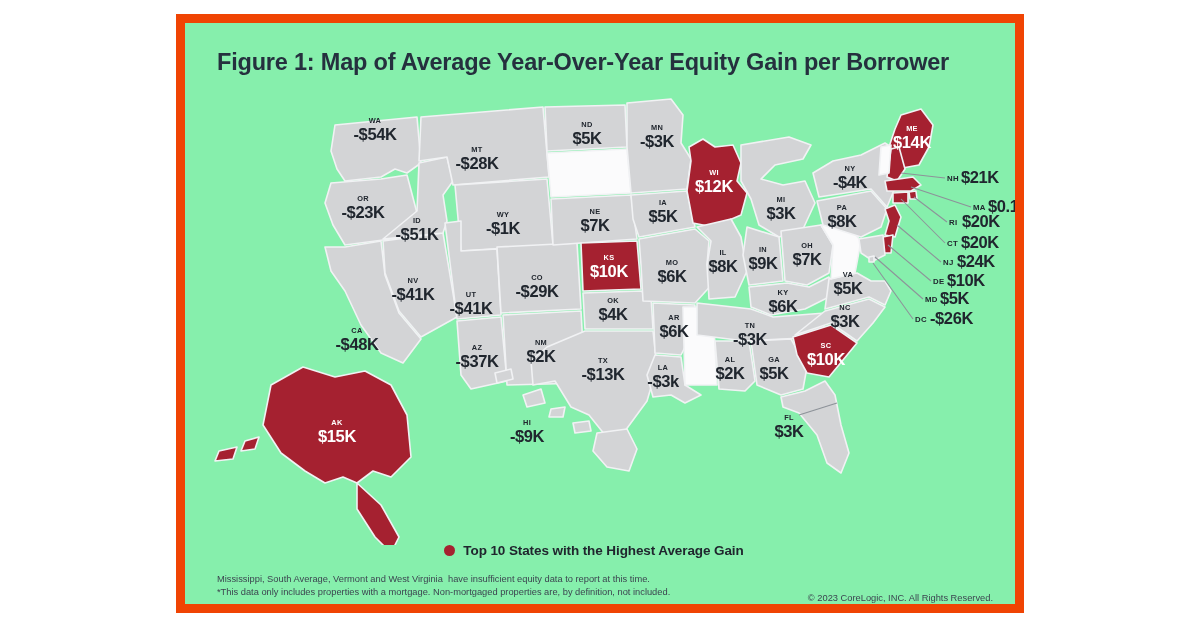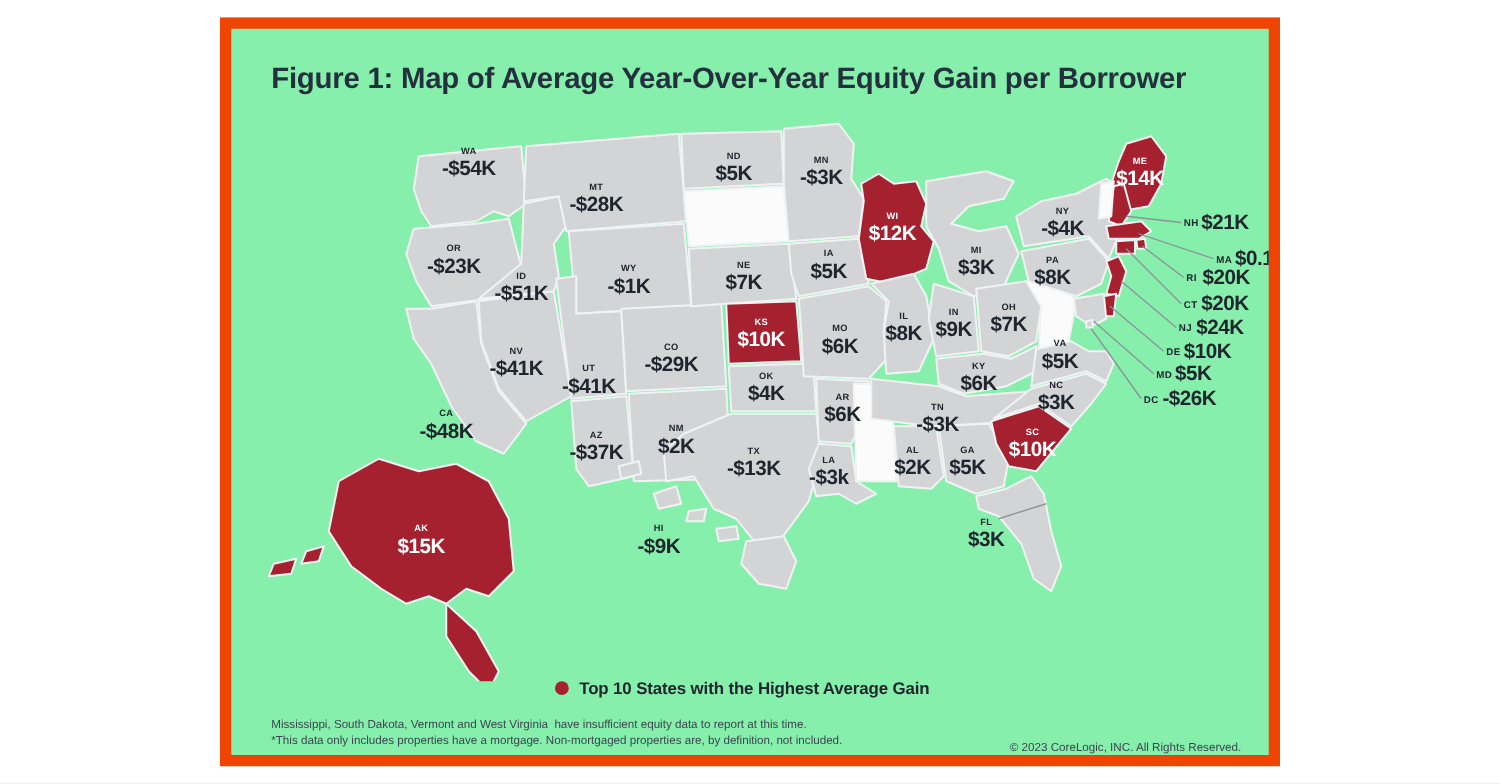--- a/index.html
+++ b/index.html
@@ -408,19 +408,19 @@
 
     </svg>
   </div>
 
   <div id="legend">
     <span id="legend-dot"></span>
     <span id="legend-label">Top 10 States with the Highest Average Gain</span>
   </div>
 
   <div id="footnotes">
-    <div>Mississippi, South Dakota, Vermont and West Virginia  have insufficient equity data to report at this time.</div>
-    <div>*This data only includes properties have a mortgage. Non-mortgaged properties are, by definition, not included.</div>
+    <div>Mississippi, South Average, Vermont and West Virginia  have insufficient equity data to report at this time.</div>
+    <div>*This data only includes properties with a mortgage. Non-mortgaged properties are, by definition, not included.</div>
   </div>
 
   <div id="copyright">© 2023 CoreLogic, INC. All Rights Reserved.</div>
 
 </div>
 
 </body></html>

